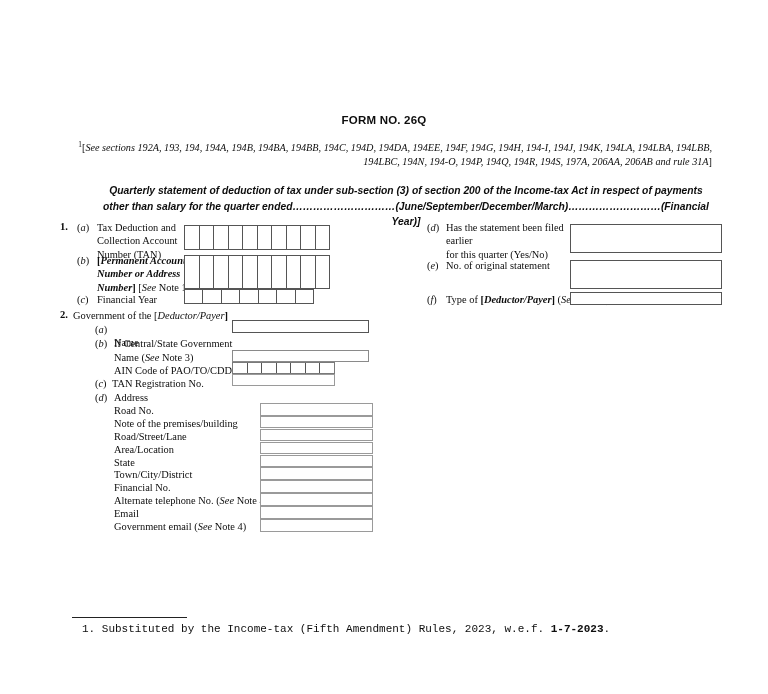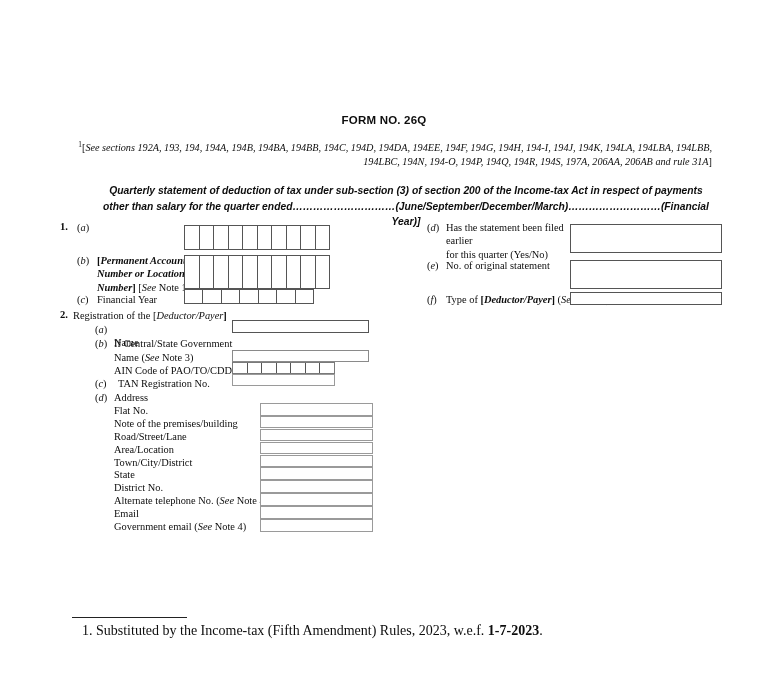--- a/index.html
+++ b/index.html
@@ -81,22 +81,22 @@
   
   .footnote-rule {
     position: absolute;
     left: 72px; top: 617px;
     width: 115px; height: 0;
     border-top: 1.1px solid #222;
   }
   .footnote {
     position: absolute;
     left: 82px; top: 623px;
-    font-size: 14px;
-    font-family: Liberation Serif, serif;
+    font-size: 11px;
+    font-family: Liberation Mono, monospace;
   }
   .footnote b { font-weight: bold; }
 </style>
 </head>
 <body>
 
 <div class="page">
 
   <div class="form-title">FORM NO. 26Q</div>
 
@@ -105,37 +105,42 @@
   </div>
 
   <div class="quarterly">
     <span>Quarterly statement of deduction of tax under sub-section (3) of section 200 of the Income-tax Act in respect of payments other</span>
     <span>than salary for the quarter ended…………………………(June/September/December/March)………………………(Financial Year)]</span>
   </div>
 
   <div class="abs num" style="left:60px; top:221px;">1.</div>
 
   <div class="abs lbl" style="left:77px; top:221px;">(<span class="it">a</span>)</div>
+  <div class="abs lbl" style="left:97px; top:221px; width:95px;">
+    <div>Tax Deduction and</div>
+    <div>Collection Account</div>
+    <div>Number (TAN)</div>
+  </div>
   <div class="abs grid" id="tan-grid" style="left:184px; top:225px; width:146px; height:25px;">
       <div class="cell" style="flex: 1 1 0px;"></div>
       <div class="cell" style="flex: 1 1 0px;"></div>
       <div class="cell" style="flex: 1 1 0px;"></div>
       <div class="cell" style="flex: 1 1 0px;"></div>
       <div class="cell" style="flex: 1 1 0px;"></div>
       <div class="cell" style="flex: 1 1 0px;"></div>
       <div class="cell" style="flex: 1 1 0px;"></div>
       <div class="cell" style="flex: 1 1 0px;"></div>
       <div class="cell" style="flex: 1 1 0px;"></div>
       <div class="cell" style="flex: 1 1 0px;"></div>
     </div>
 
   <div class="abs lbl" style="left:77px; top:254px;">(<span class="it">b</span>)</div>
   <div class="abs lbl" style="left:97px; top:254px; width:95px;">
     <div><span class="bld">[</span><span class="it bld">Permanent Account</span></div>
-    <div class="it bld">Number or Location</div>
+    <div class="it bld">Number or Address</div>
     <div><span class="it bld">Number</span><span class="bld">]</span> [<span class="it">See</span> Note 1]</div>
   </div>
   <div class="abs grid" id="pan-grid" style="left:184px; top:255px; width:146px; height:34px;">
       <div class="cell" style="flex: 1 1 0px;"></div>
       <div class="cell" style="flex: 1 1 0px;"></div>
       <div class="cell" style="flex: 1 1 0px;"></div>
       <div class="cell" style="flex: 1 1 0px;"></div>
       <div class="cell" style="flex: 1 1 0px;"></div>
       <div class="cell" style="flex: 1 1 0px;"></div>
       <div class="cell" style="flex: 1 1 0px;"></div>
@@ -170,21 +175,21 @@
   <div class="abs openbox" style="left:570px; top:260px; width:152px; height:29px;"></div>
 
   <div class="abs lbl" style="left:427px; top:293px;">(<span class="it">f</span>)</div>
   <div class="abs lbl" style="left:446px; top:293px;">
     <span>Type of </span><span class="bld">[</span><span class="it bld">Deductor/Payer</span><span class="bld">]</span> (<span class="it">See</span> Note 2)
   </div>
   <div class="abs openbox" style="left:570px; top:292px; width:152px; height:13px;"></div>
 
   <div class="abs num" style="left:60px; top:309px;">2.</div>
   <div class="abs lbl" style="left:73px; top:309px;">
-    <span>Registration of the </span>[<span class="it">Deductor/Payer</span><span class="bld">]</span>
+    <span>Government of the </span>[<span class="it">Deductor/Payer</span><span class="bld">]</span>
   </div>
 
   <div class="abs lbl" style="left:95px; top:323px;">(<span class="it">a</span>)</div>
   <div class="abs lbl" style="left:114px; top:322px;margin-top:14px;">Name</div>
   <div class="abs openbox" style="left:232px; top:320px; width:137px; height:13px;"></div>
 
   <div class="abs lbl" style="left:95px; top:337px;">(<span class="it">b</span>)</div>
   <div class="abs lbl" style="left:114px; top:337px;">If Central/State Government</div>
 
   <div class="abs lbl" style="left:114px; top:351px;">
@@ -197,53 +202,53 @@
       <div class="cell" style="flex: 1 1 0px;"></div>
       <div class="cell" style="flex: 1 1 0px;"></div>
       <div class="cell" style="flex: 1 1 0px;"></div>
       <div class="cell" style="flex: 1 1 0px;"></div>
       <div class="cell" style="flex: 1 1 0px;"></div>
       <div class="cell" style="flex: 1 1 0px;"></div>
       <div class="cell" style="flex: 1 1 0px;"></div>
     </div>
 
   <div class="abs lbl" style="left:95px; top:377px;">(<span class="it">c</span>)</div>
-  <div class="abs lbl" style="left:118px; top:377px;">TAN Registration No.</div>
+  <div class="abs lbl" style="left:112px; top:377px;">TAN Registration No.</div>
   <div class="abs openbox thin" style="left:232px; top:374px; width:103px; height:12px; border-color:#9a9a9a;"></div>
 
   <div class="abs lbl" style="left:95px; top:391px;">(<span class="it">d</span>)</div>
   <div class="abs lbl" style="left:114px; top:391px;">Address</div>
 
   <div class="abs" id="address-block" style="left:114px; top:404px; width:260px;">
       <div style="position: relative; height: 12.9px;">
-        <div class="lbl" style="position: absolute; left: 0px; top: 0px; white-space: nowrap;">Flat No.</div>
+        <div class="lbl" style="position: absolute; left: 0px; top: 0px; white-space: nowrap;">Road No.</div>
         <div class="openbox thin" style="position: absolute; left: 146px; top: -1px; width: 113px; height: 12.6px; border-color: rgb(154, 154, 154);"></div>
       </div>
       <div style="position: relative; height: 12.9px;">
         <div class="lbl" style="position: absolute; left: 0px; top: 0px; white-space: nowrap;">Note of the premises/building</div>
         <div class="openbox thin" style="position: absolute; left: 146px; top: -1px; width: 113px; height: 12.6px; border-color: rgb(154, 154, 154);"></div>
       </div>
       <div style="position: relative; height: 12.9px;">
         <div class="lbl" style="position: absolute; left: 0px; top: 0px; white-space: nowrap;">Road/Street/Lane</div>
         <div class="openbox thin" style="position: absolute; left: 146px; top: -1px; width: 113px; height: 12.6px; border-color: rgb(154, 154, 154);"></div>
       </div>
       <div style="position: relative; height: 12.9px;">
         <div class="lbl" style="position: absolute; left: 0px; top: 0px; white-space: nowrap;">Area/Location</div>
         <div class="openbox thin" style="position: absolute; left: 146px; top: -1px; width: 113px; height: 12.6px; border-color: rgb(154, 154, 154);"></div>
       </div>
       <div style="position: relative; height: 12.9px;">
+        <div class="lbl" style="position: absolute; left: 0px; top: 0px; white-space: nowrap;">State</div>
+        <div class="openbox thin" style="position: absolute; left: 146px; top: -1px; width: 113px; height: 12.6px; border-color: rgb(154, 154, 154);"></div>
+      </div>
+      <div style="position: relative; height: 12.9px;">
         <div class="lbl" style="position: absolute; left: 0px; top: 0px; white-space: nowrap;">Town/City/District</div>
         <div class="openbox thin" style="position: absolute; left: 146px; top: -1px; width: 113px; height: 12.6px; border-color: rgb(154, 154, 154);"></div>
       </div>
       <div style="position: relative; height: 12.9px;">
-        <div class="lbl" style="position: absolute; left: 0px; top: 0px; white-space: nowrap;">State</div>
-        <div class="openbox thin" style="position: absolute; left: 146px; top: -1px; width: 113px; height: 12.6px; border-color: rgb(154, 154, 154);"></div>
-      </div>
-      <div style="position: relative; height: 12.9px;">
-        <div class="lbl" style="position: absolute; left: 0px; top: 0px; white-space: nowrap;">District No.</div>
+        <div class="lbl" style="position: absolute; left: 0px; top: 0px; white-space: nowrap;">Financial No.</div>
         <div class="openbox thin" style="position: absolute; left: 146px; top: -1px; width: 113px; height: 12.6px; border-color: rgb(154, 154, 154);"></div>
       </div>
       <div style="position: relative; height: 12.9px;">
         <div class="lbl" style="position: absolute; left: 0px; top: 0px; white-space: nowrap;"><span>Alternate telephone No. (</span><span class="it">See</span><span> Note 4)</span></div>
         <div class="openbox thin" style="position: absolute; left: 146px; top: -1px; width: 113px; height: 12.6px; border-color: rgb(154, 154, 154);"></div>
       </div>
       <div style="position: relative; height: 12.9px;">
         <div class="lbl" style="position: absolute; left: 0px; top: 0px; white-space: nowrap;">Email</div>
         <div class="openbox thin" style="position: absolute; left: 146px; top: -1px; width: 113px; height: 12.6px; border-color: rgb(154, 154, 154);"></div>
       </div>

